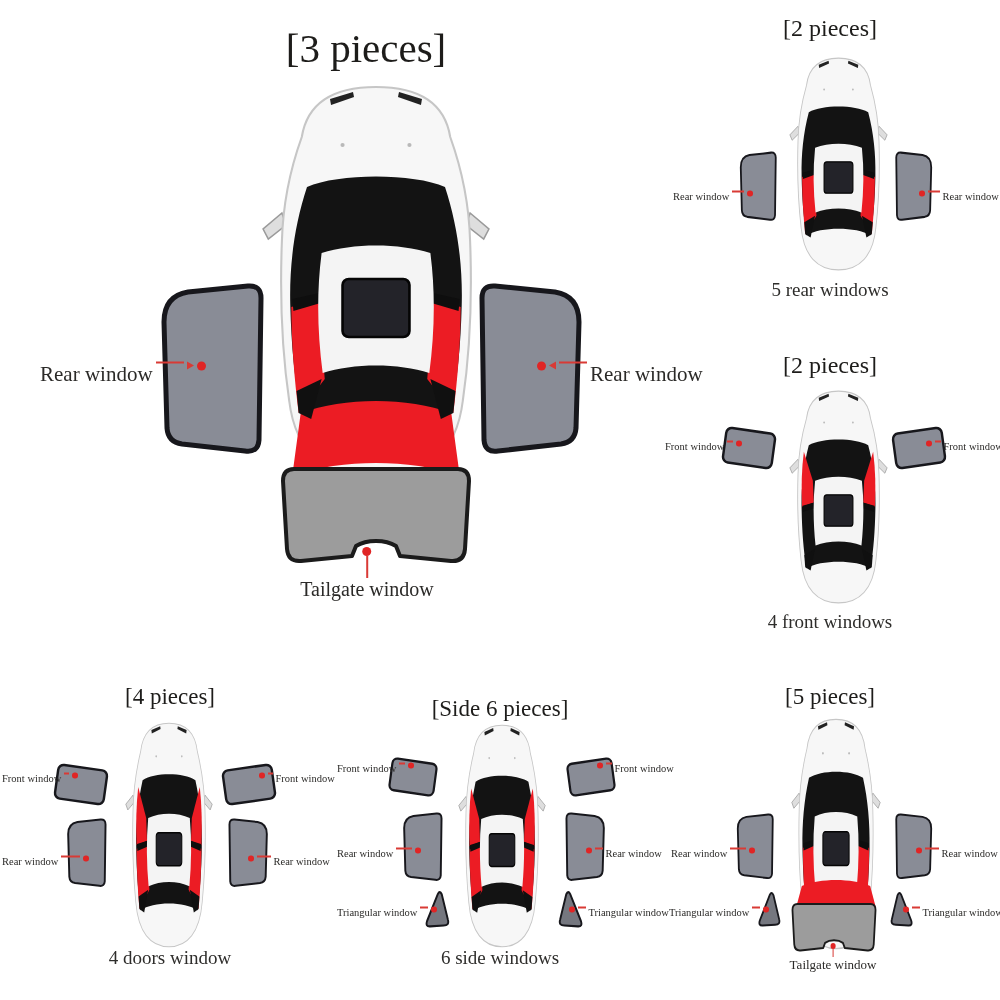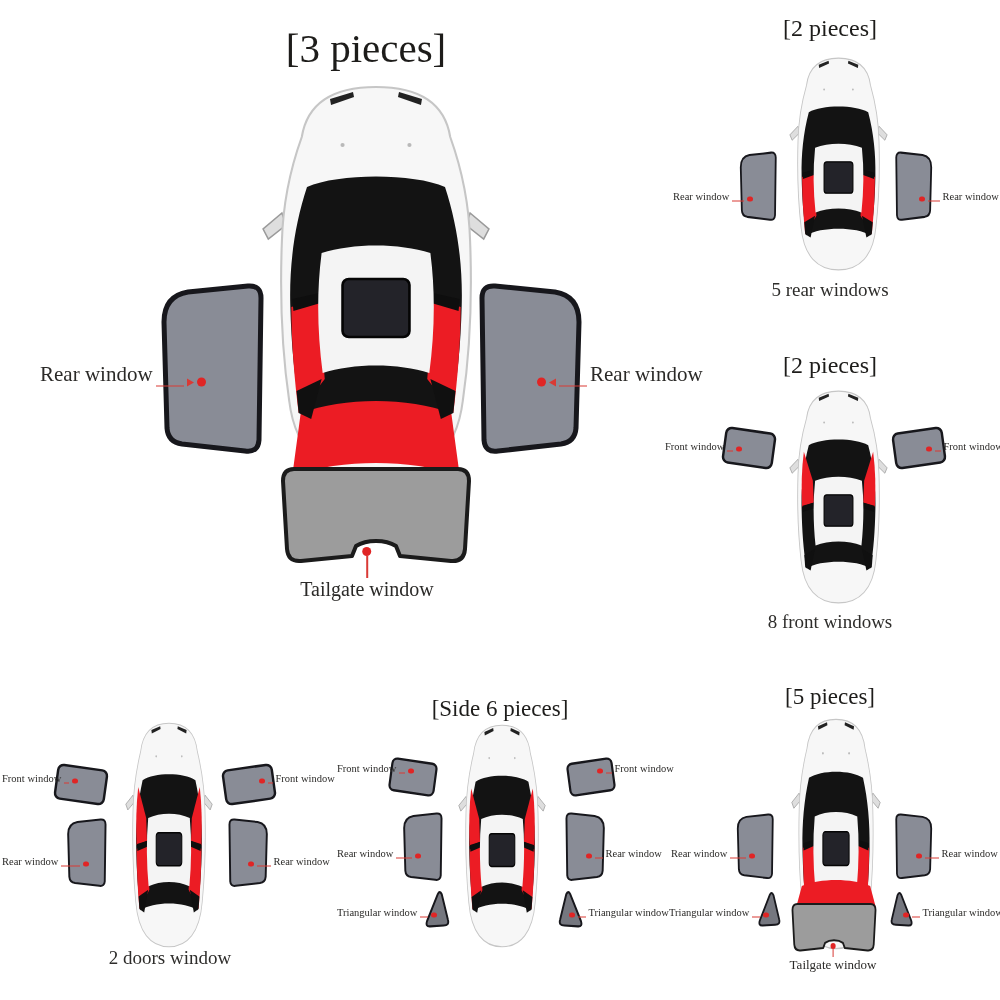--- a/index.html
+++ b/index.html
@@ -8,21 +8,21 @@
     overflow:hidden;font-family:"Liberation Serif","DejaVu Serif",serif;color:#2b2a28;
   }
   .panel{position:absolute;}
   .title{position:absolute;left:0;width:100%;text-align:center;white-space:nowrap;color:#1d1c1a;}
   .fs-main-title{font-size:41px;}
   .fs-sub-title{font-size:24px;}
   .fs-bot-title{font-size:23px;}
   .caption{position:absolute;left:0;width:100%;text-align:center;white-space:nowrap;font-size:19px;color:#2e2d2b;}
   .car,.shade,.band{position:absolute;overflow:visible;}
   .flip{transform:scaleX(-1);}
-  .lbl{position:absolute;display:flex;align-items:flex-end;gap:3px;white-space:nowrap;transform:translateY(-50%);color:#2b2a28;}
+  .lbl{position:absolute;display:flex;align-items:flex-start;gap:3px;white-space:nowrap;transform:translateY(-50%);color:#2b2a28;}
   .fs-lbl-main{font-size:21px;}
   .fs-lbl-sm{font-size:10.5px;}
   .line{height:1.5px;background:#d93a35;flex:none;}
   .dot{border-radius:50%;background:#e02525;flex:none;}
   .dot.big{width:9px;height:9px;}
   .dot.sm{width:5.5px;height:5.5px;}
   .ah-r{width:0;height:0;border-left:7px solid #d93a35;border-top:4px solid transparent;border-bottom:4px solid transparent;flex:none;}
   .ah-l{width:0;height:0;border-right:7px solid #d93a35;border-top:4px solid transparent;border-bottom:4px solid transparent;flex:none;}
   .vlbl{position:absolute;display:flex;flex-direction:column;align-items:center;transform:translateX(-50%);white-space:nowrap;color:#2b2a28;}
   .vline{width:1.5px;background:#d93a35;}
@@ -163,24 +163,25 @@
     <div class="lbl fs-lbl-sm" style="left:5px;top:116px;">
       <span class="txt">Front window</span>
       <span class="line" style="width:6px;"></span>
       <span class="dot sm"></span>
     </div>
     <div class="lbl fs-lbl-sm" style="left:266px;top:116px;">
       <span class="dot sm"></span>
       <span class="line" style="width:6px;"></span>
       <span class="txt">Front window</span>
     </div>
-    <div class="caption" style="top:281px;">8 front windows</div>
+    <div class="caption" style="top:281px;">4 front windows</div>
   </div>
 
   <div class="panel" style="left:0;top:660px;width:340px;height:340px;">
+    <div class="title fs-bot-title" style="top:24px;">[4 pieces]</div>
     <svg class="car" viewBox="0 0 220 400" preserveAspectRatio="none" style="left:125px;top:61px;width:88px;height:228px;--rf:#ec1c24;--rr:#ec1c24;">
         <use href="#sym-car"></use>
       </svg>
     <svg class="shade" viewBox="0 0 126 94" preserveAspectRatio="none" style="left:50px;top:101px;width:62px;height:47px;">
         <use href="#sym-front"></use>
       </svg>
     <svg class="shade flip" viewBox="0 0 126 94" preserveAspectRatio="none" style="left:218px;top:101px;width:62px;height:47px;">
         <use href="#sym-front"></use>
       </svg>
     <svg class="shade" viewBox="0 0 122 182" preserveAspectRatio="none" style="left:62px;top:158px;width:47px;height:73px;">
@@ -202,21 +203,21 @@
     <div class="lbl fs-lbl-sm" style="left:2px;top:201px;">
       <span class="txt">Rear window</span>
       <span class="line" style="width:19px;"></span>
       <span class="dot sm"></span>
     </div>
     <div class="lbl fs-lbl-sm" style="left:248px;top:201px;">
       <span class="dot sm"></span>
       <span class="line" style="width:14px;"></span>
       <span class="txt">Rear window</span>
     </div>
-    <div class="caption" style="top:287px;">2 doors window</div>
+    <div class="caption" style="top:287px;">4 doors window</div>
   </div>
 
   <div class="panel" style="left:330px;top:660px;width:340px;height:340px;">
     <div class="title fs-bot-title" style="top:24px;margin-top:12px;">[Side 6 pieces]</div>
     <svg class="car" viewBox="0 0 220 400" preserveAspectRatio="none" style="left:128px;top:63px;width:88px;height:226px;--rf:#ec1c24;--rr:#ec1c24;">
         <use href="#sym-car"></use>
       </svg>
     <svg class="shade" viewBox="0 0 126 94" preserveAspectRatio="none" style="left:55px;top:95px;width:56px;height:44px;">
         <use href="#sym-front"></use>
       </svg>
@@ -258,20 +259,21 @@
     <div class="lbl fs-lbl-sm" style="left:7px;top:252px;">
       <span class="txt">Triangular window</span>
       <span class="line" style="width:8px;"></span>
       <span class="dot sm"></span>
     </div>
     <div class="lbl fs-lbl-sm" style="left:239px;top:252px;">
       <span class="dot sm"></span>
       <span class="line" style="width:8px;"></span>
       <span class="txt">Triangular window</span>
     </div>
+    <div class="caption" style="top:287px;">6 side windows</div>
   </div>
 
   <div class="panel" style="left:660px;top:660px;width:340px;height:340px;">
     <div class="title fs-bot-title" style="top:24px;">[5 pieces]</div>
     <svg class="car" viewBox="0 0 220 400" preserveAspectRatio="none" style="left:131px;top:57px;width:90px;height:234px;--rr:#ec1c24;">
         <use href="#sym-car"></use>
       </svg>
     <svg class="band" viewBox="0 0 82 30" preserveAspectRatio="none" style="left:136px;top:218px;width:80px;height:30px;">
         <use href="#sym-redband"></use>
       </svg>

